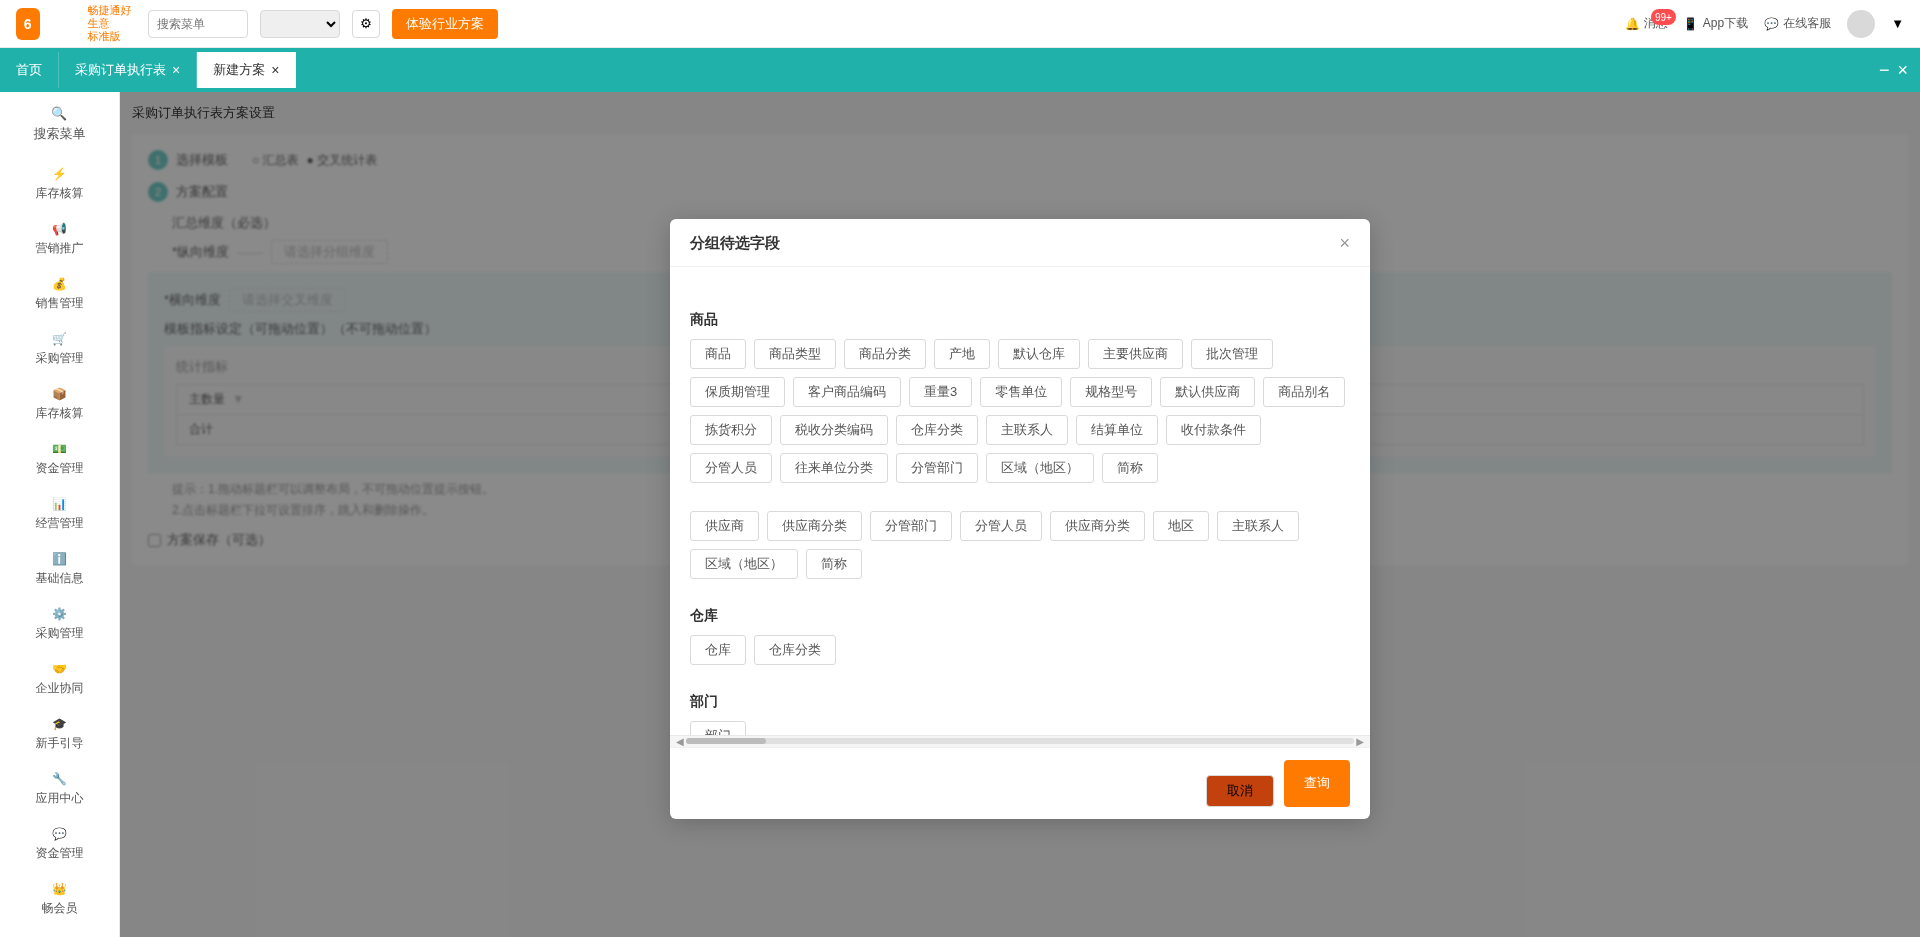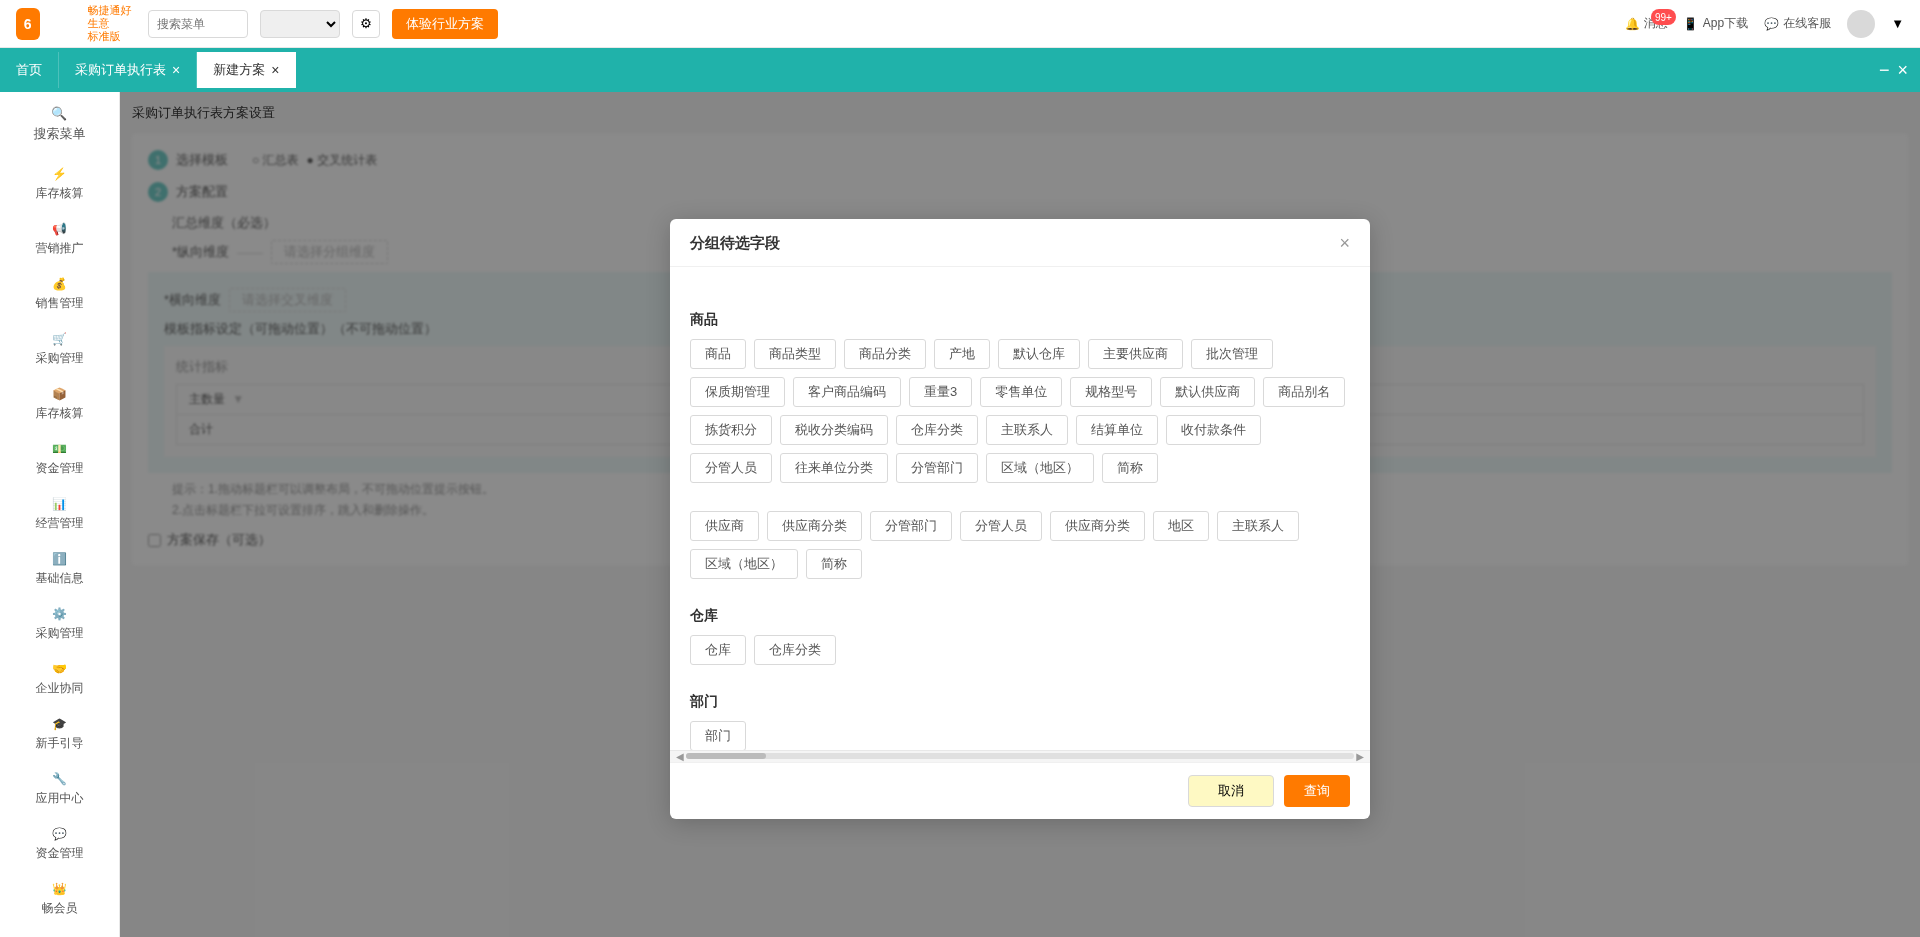--- a/index.html
+++ b/index.html
@@ -82,21 +82,21 @@
       overflow-x: hidden;
     }
     .modal-body::-webkit-scrollbar { width: 6px; }
     .modal-body::-webkit-scrollbar-track { background: #f0f0f0; }
     .modal-body::-webkit-scrollbar-thumb { background: #ccc; border-radius: 3px; }
 
     .modal-footer {
       display: flex; justify-content: flex-end; gap: 10px;
       padding: 12px 20px; border-top: 1px solid #f0f0f0;
     }
-    .modal-cancel-btn { background: #fef9c3; border: 1px solid #d9d9d9; border-radius: 4px; padding: 6px 29px; cursor: pointer; font-size: 13px; }
+    .modal-cancel-btn { background: #c2410c; border: 1px solid #d9d9d9; border-radius: 4px; padding: 6px 20px; cursor: pointer; font-size: 13px; margin-top: 15px; }
     .modal-confirm-btn { background: #ff7a00; color: #fff; border: none; border-radius: 4px; padding: 6px 20px; cursor: pointer; font-size: 13px; }
 
     
     .field-section { margin-bottom: 16px; margin-top: 28px; }
     .field-section-title { font-size: 14px; font-weight: bold; color: #333; margin-bottom: 10px; }
     .field-tags { display: flex; flex-wrap: wrap; gap: 8px; }
     .field-tag {
       border: 1px solid #d9d9d9; border-radius: 3px;
       padding: 5px 14px; font-size: 13px; color: #555;
       cursor: pointer; background: #fff;

